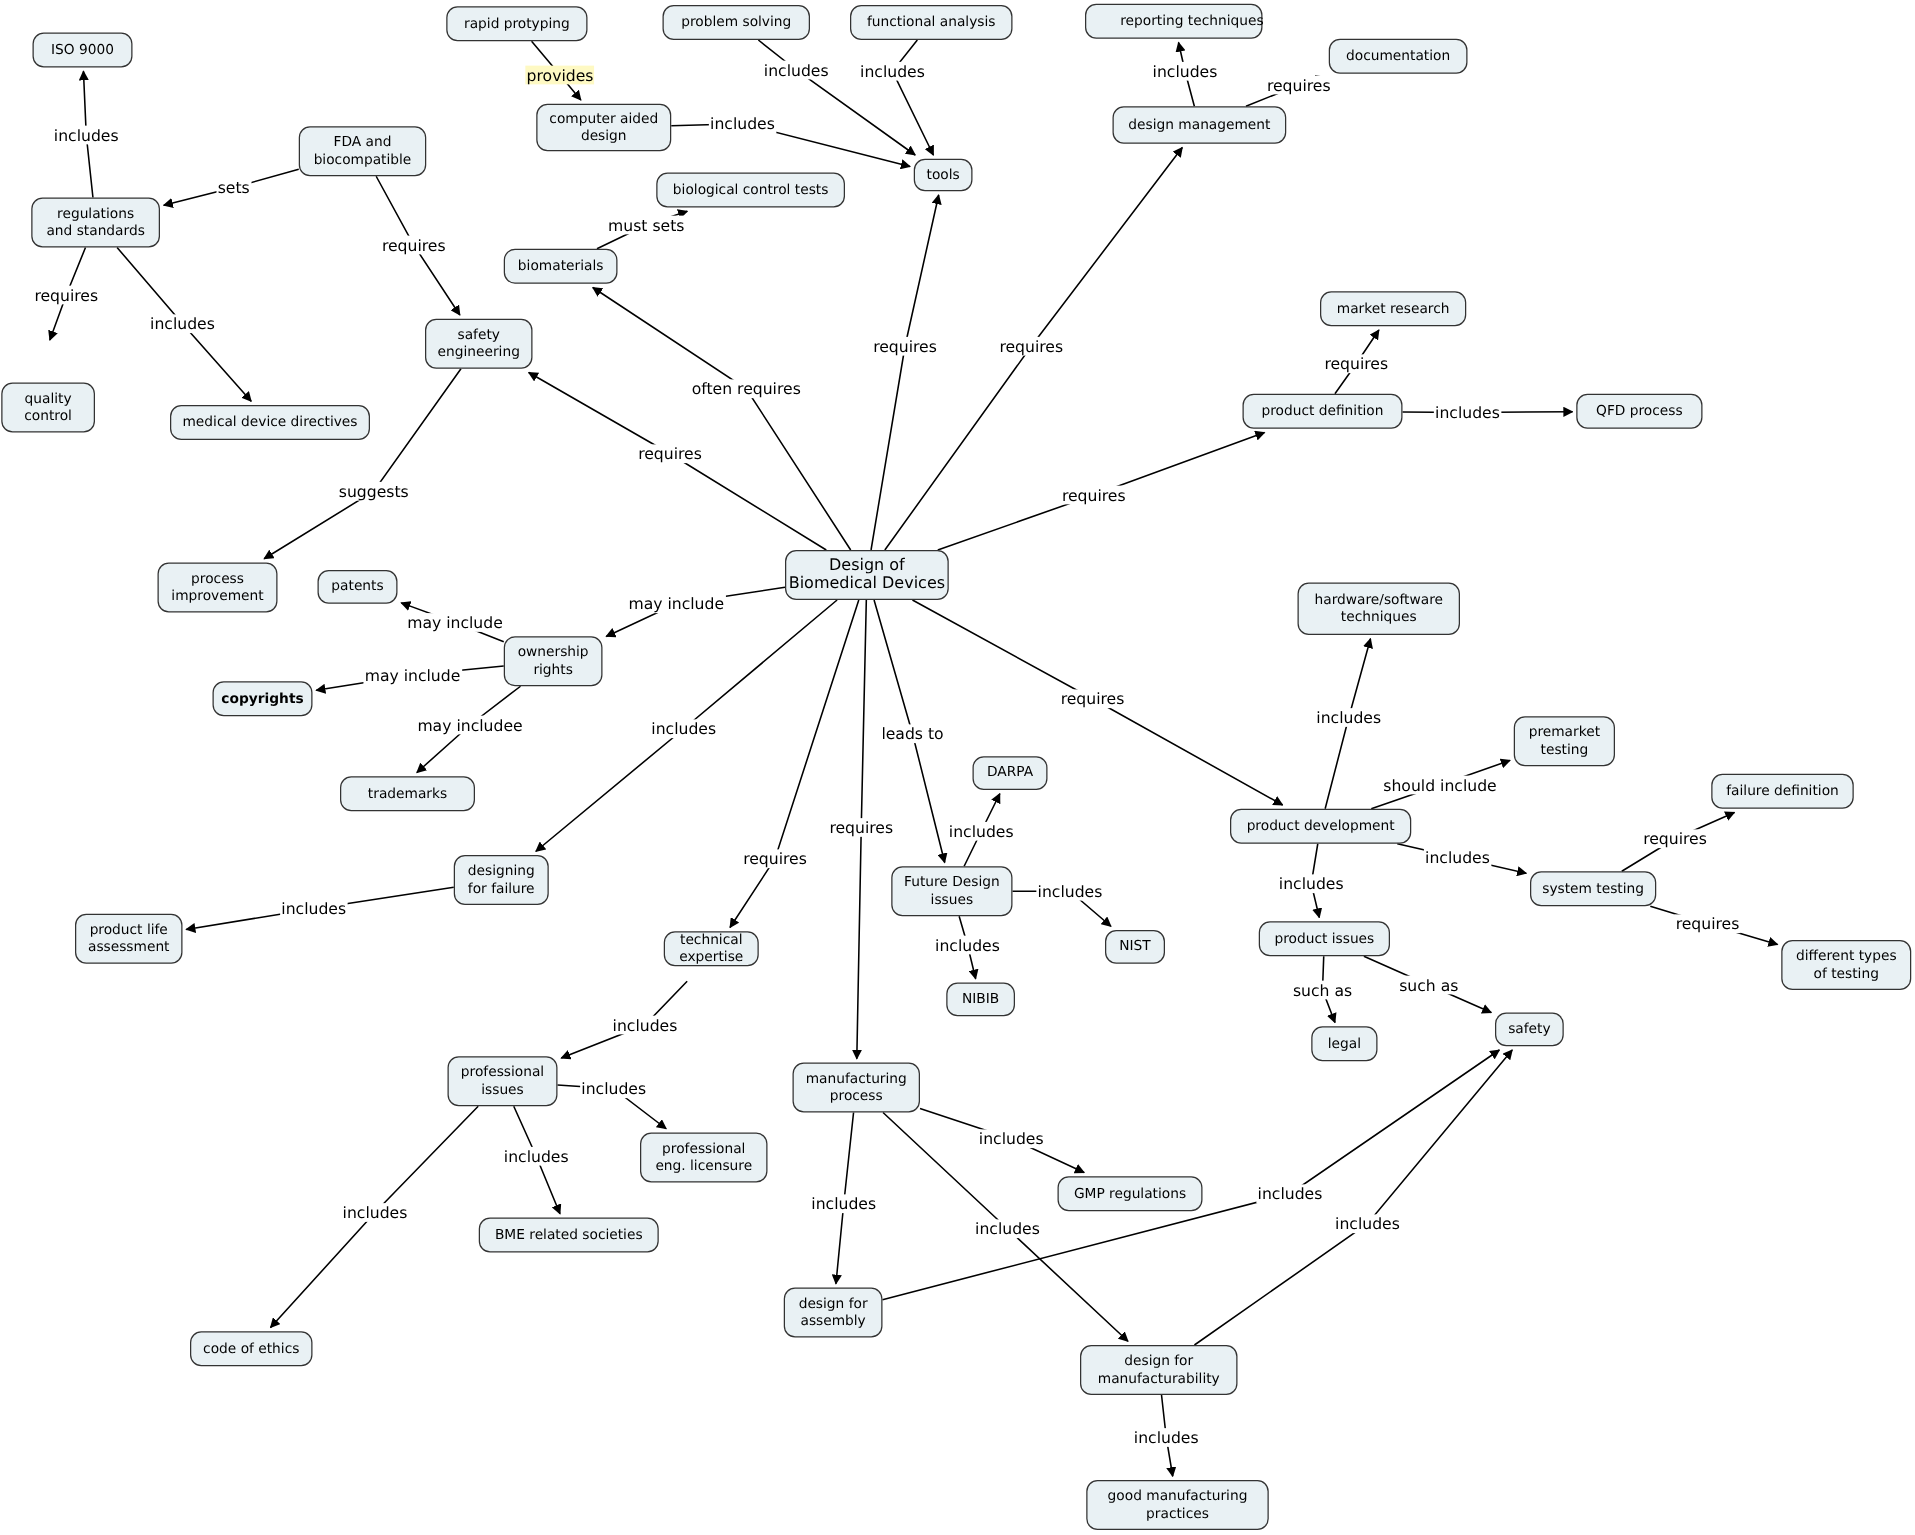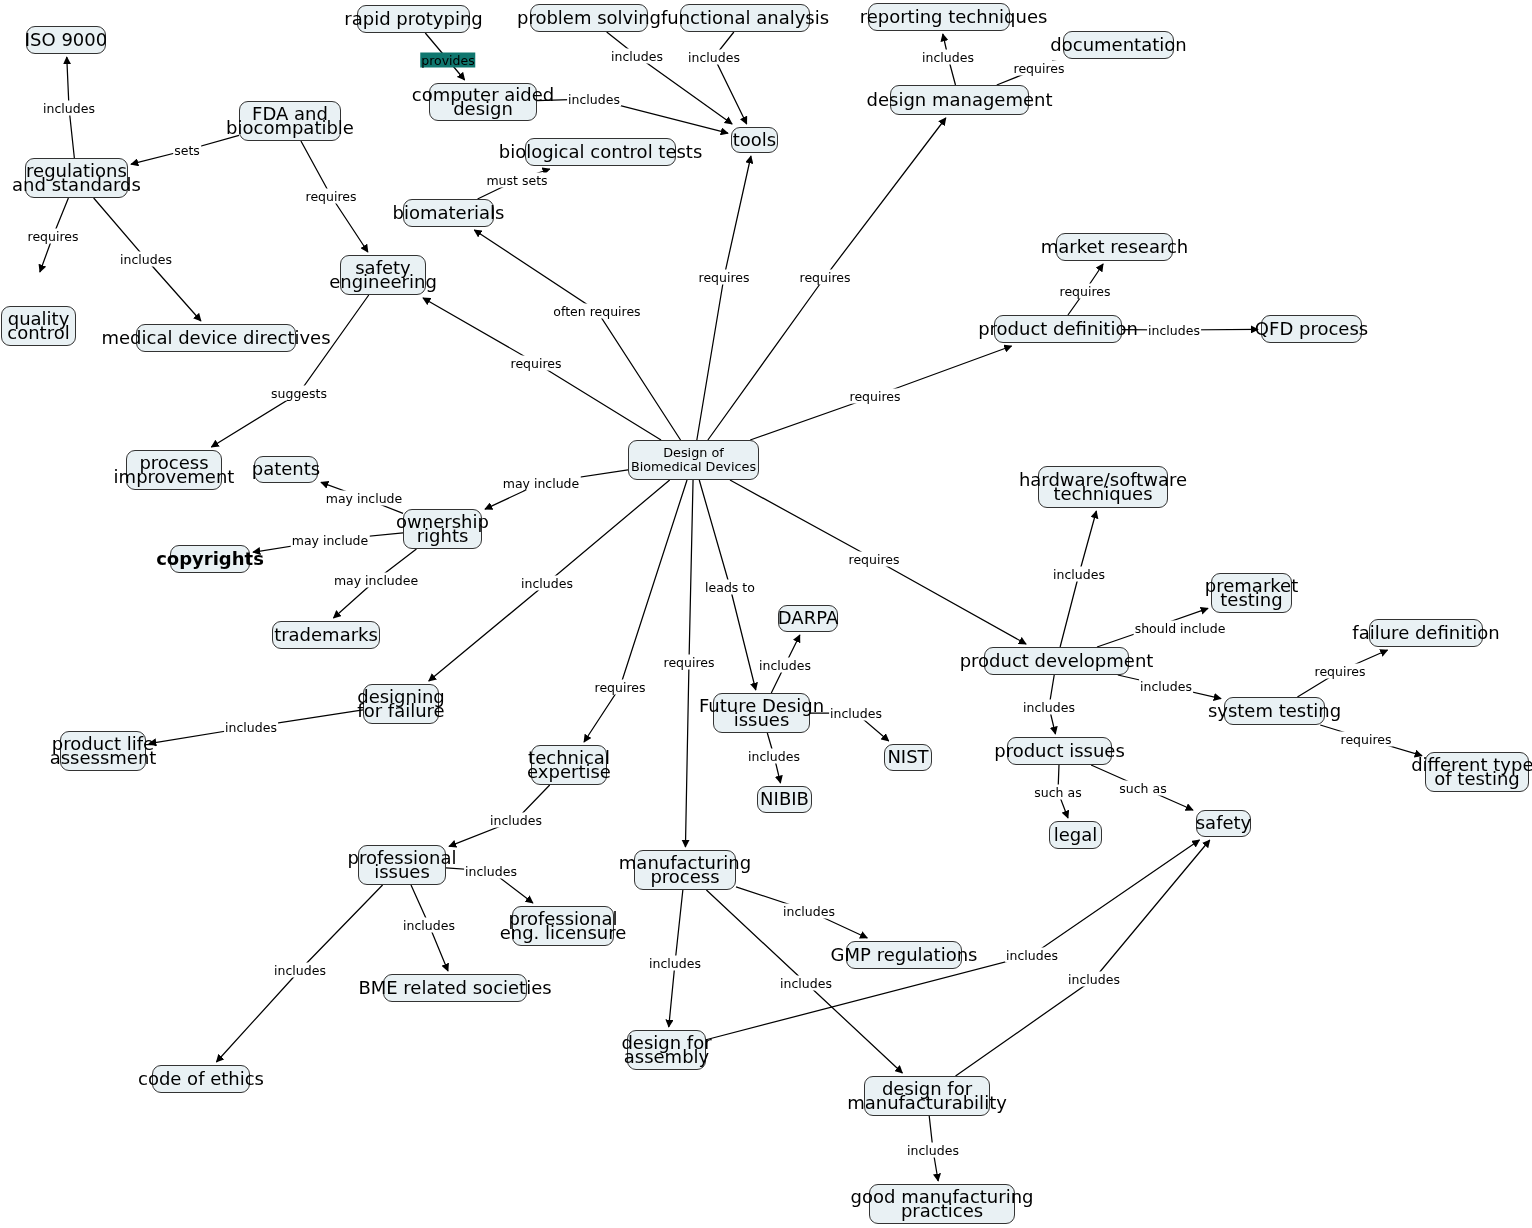--- a/index.html
+++ b/index.html
@@ -22,21 +22,21 @@
     height: 1228px;
     pointer-events: none;
   }
   .node {
     position: absolute;
     box-sizing: border-box;
     background: #e9f1f4;
     border: 1.4px solid #333333;
     border-radius: 9px;
     color: #000000;
-    font-size: 18px;
+    font-size: 11px;
     line-height: 14.5px;
     text-align: center;
     display: flex;
     align-items: center;
     justify-content: center;
     padding: 3px 7px;
     white-space: pre;
     z-index: 5;
   }
   .node.central {
@@ -160,21 +160,21 @@
       <div class="node" style="left: 984px; top: 647px; width: 145px; height: 28px;">product development</div>
       <div class="node" style="left: 363px; top: 684px; width: 76px; height: 40px;">designing
 for failure</div>
       <div class="node" style="left: 713px; top: 693px; width: 97px; height: 40px;">Future Design
 issues</div>
       <div class="node" style="left: 1224px; top: 697px; width: 101px; height: 28px;">system testing</div>
       <div class="node" style="left: 60px; top: 731px; width: 86px; height: 40px;">product life
 assessment</div>
       <div class="node" style="left: 1007px; top: 737px; width: 105px; height: 28px;">product issues</div>
       <div class="node" style="left: 884px; top: 744px; width: 48px; height: 27px;">NIST</div>
-      <div class="node" style="left: 531px; top: 745px; width: 76px; height: 40px;">technical
+      <div class="node" style="left: 531px; top: 745px; width: 76px; height: 28px;">technical
 expertise</div>
       <div class="node" style="left: 1425px; top: 752px; width: 104px; height: 40px;">different types
 of testing</div>
       <div class="node" style="left: 757px; top: 786px; width: 55px; height: 27px;">NIBIB</div>
       <div class="node" style="left: 1049px; top: 821px; width: 53px; height: 28px;">legal</div>
       <div class="node" style="left: 1196px; top: 810px; width: 55px; height: 27px;">safety</div>
       <div class="node" style="left: 358px; top: 845px; width: 88px; height: 40px;">professional
 issues</div>
       <div class="node" style="left: 634px; top: 850px; width: 102px; height: 40px;">manufacturing
 process</div>
@@ -189,21 +189,21 @@
 manufacturability</div>
       <div class="node" style="left: 869px; top: 1184px; width: 146px; height: 40px;">good manufacturing
 practices</div>
     </div>
   <div id="label-layer">
       <div class="edge-label" style="left: 69px; top: 108px; background: rgb(255, 255, 255); padding: 0px 1px;">includes</div>
       <div class="edge-label" style="left: 187px; top: 150px; background: rgb(255, 255, 255); padding: 0px 1px;">sets</div>
       <div class="edge-label" style="left: 53px; top: 236px; background: rgb(255, 255, 255); padding: 0px 1px;">requires</div>
       <div class="edge-label" style="left: 146px; top: 259px; background: rgb(255, 255, 255); padding: 0px 1px;">includes</div>
       <div class="edge-label" style="left: 331px; top: 196px; background: rgb(255, 255, 255); padding: 0px 1px;">requires</div>
-      <div class="edge-label" style="left: 448px; top: 60px; background: #0f766e; padding: 0px 1px;">provides</div>
+      <div class="edge-label" style="left: 448px; top: 60px; background: #fef9c3; padding: 0px 1px;">provides</div>
       <div class="edge-label" style="left: 594px; top: 99px; background: rgb(255, 255, 255); padding: 0px 1px;">includes</div>
       <div class="edge-label" style="left: 637px; top: 56px; background: rgb(255, 255, 255); padding: 0px 1px;">includes</div>
       <div class="edge-label" style="left: 714px; top: 57px; background: rgb(255, 255, 255); padding: 0px 1px;">includes</div>
       <div class="edge-label" style="left: 517px; top: 180px; background: rgb(255, 255, 255); padding: 0px 1px;">must sets</div>
       <div class="edge-label" style="left: 948px; top: 57px; background: rgb(255, 255, 255); padding: 0px 1px;">includes</div>
       <div class="edge-label" style="left: 1039px; top: 68px; background: rgb(255, 255, 255); padding: 0px 1px;">requires</div>
       <div class="edge-label" style="left: 299px; top: 393px; background: rgb(255, 255, 255); padding: 0px 1px;">suggests</div>
       <div class="edge-label" style="left: 1085px; top: 291px; background: rgb(255, 255, 255); padding: 0px 1px;">requires</div>
       <div class="edge-label" style="left: 1174px; top: 330px; background: rgb(255, 255, 255); padding: 0px 1px;">includes</div>
       <div class="edge-label" style="left: 724px; top: 277px; background: rgb(255, 255, 255); padding: 0px 1px;">requires</div>
@@ -222,21 +222,21 @@
       <div class="edge-label" style="left: 491px; top: 871px; background: rgb(255, 255, 255); padding: 0px 1px;">includes</div>
       <div class="edge-label" style="left: 429px; top: 925px; background: rgb(255, 255, 255); padding: 0px 1px;">includes</div>
       <div class="edge-label" style="left: 300px; top: 970px; background: rgb(255, 255, 255); padding: 0px 1px;">includes</div>
       <div class="edge-label" style="left: 689px; top: 662px; background: rgb(255, 255, 255); padding: 0px 1px;">requires</div>
       <div class="edge-label" style="left: 730px; top: 587px; background: rgb(255, 255, 255); padding: 0px 1px;">leads to</div>
       <div class="edge-label" style="left: 785px; top: 665px; background: rgb(255, 255, 255); padding: 0px 1px;">includes</div>
       <div class="edge-label" style="left: 856px; top: 713px; background: rgb(255, 255, 255); padding: 0px 1px;">includes</div>
       <div class="edge-label" style="left: 774px; top: 756px; background: rgb(255, 255, 255); padding: 0px 1px;">includes</div>
       <div class="edge-label" style="left: 874px; top: 559px; background: rgb(255, 255, 255); padding: 0px 1px;">requires</div>
       <div class="edge-label" style="left: 1079px; top: 574px; background: rgb(255, 255, 255); padding: 0px 1px;">includes</div>
-      <div class="edge-label" style="left: 1152px; top: 628px; background: rgb(255, 255, 255); padding: 0px 1px; margin-left: 28px;">should include</div>
+      <div class="edge-label" style="left: 1152px; top: 628px; background: rgb(255, 255, 255); padding: 0px 1px;">should include</div>
       <div class="edge-label" style="left: 1166px; top: 686px; background: rgb(255, 255, 255); padding: 0px 1px;">includes</div>
       <div class="edge-label" style="left: 1049px; top: 707px; background: rgb(255, 255, 255); padding: 0px 1px;">includes</div>
       <div class="edge-label" style="left: 1340px; top: 671px; background: rgb(255, 255, 255); padding: 0px 1px;">requires</div>
       <div class="edge-label" style="left: 1366px; top: 739px; background: rgb(255, 255, 255); padding: 0px 1px;">requires</div>
       <div class="edge-label" style="left: 1058px; top: 792px; background: rgb(255, 255, 255); padding: 0px 1px;">such as</div>
       <div class="edge-label" style="left: 1143px; top: 788px; background: rgb(255, 255, 255); padding: 0px 1px;">such as</div>
       <div class="edge-label" style="left: 809px; top: 911px; background: rgb(255, 255, 255); padding: 0px 1px;">includes</div>
       <div class="edge-label" style="left: 675px; top: 963px; background: rgb(255, 255, 255); padding: 0px 1px;">includes</div>
       <div class="edge-label" style="left: 806px; top: 983px; background: rgb(255, 255, 255); padding: 0px 1px;">includes</div>
       <div class="edge-label" style="left: 1032px; top: 955px; background: rgb(255, 255, 255); padding: 0px 1px;">includes</div>

